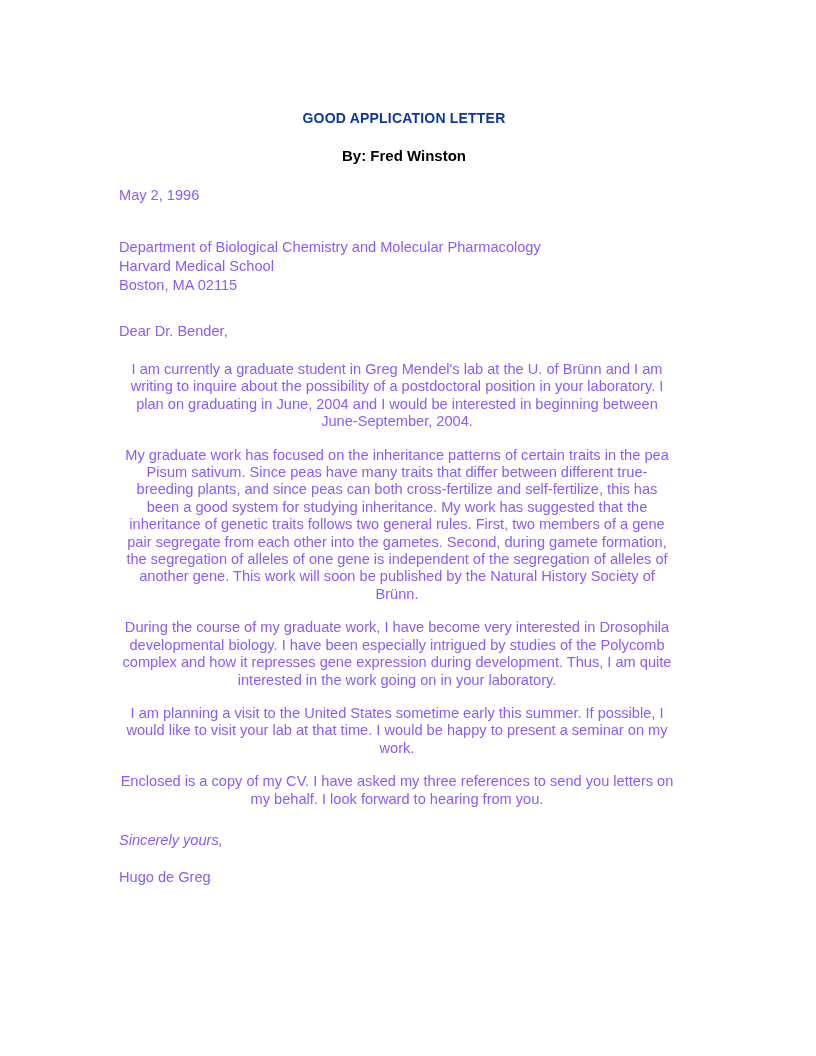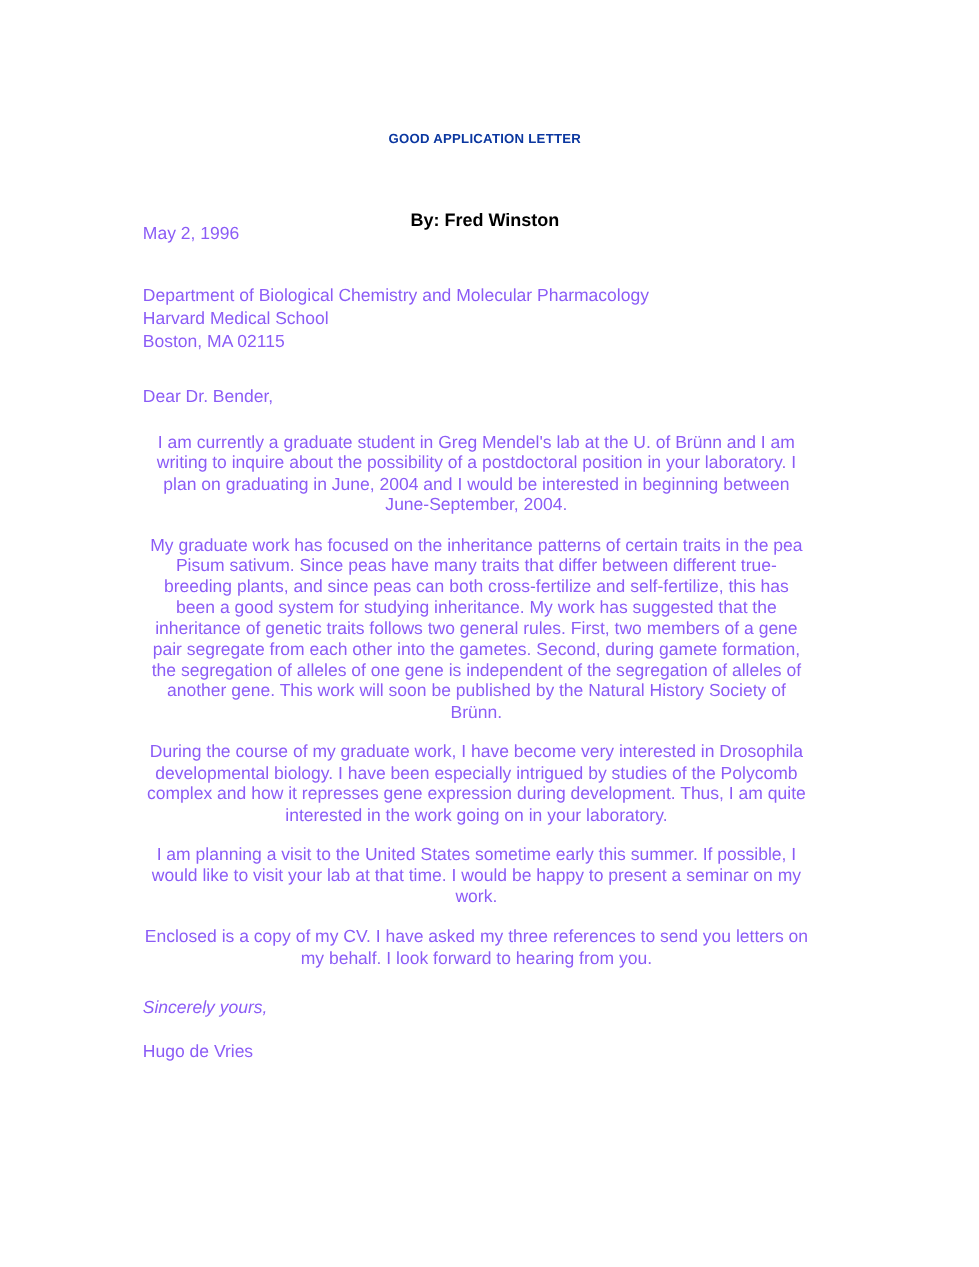--- a/index.html
+++ b/index.html
@@ -17,35 +17,34 @@
     font-family: "Liberation Sans", sans-serif;
     color: #000000;
     -webkit-font-smoothing: none;
   }
   .doc-title {
     position: absolute;
     left: 0;
     top: 110px;
     width: 808px;
     text-align: center;
-    font-size: 11px;
+    font-size: 14px;
     font-weight: bold;
     color: #0b37a0;
     letter-spacing: 0.2px;
   }
   .doc-byline {
     position: absolute;
     left: 0;
     top: 147px;
     width: 808px;
     text-align: center;
     font-size: 15px;
     font-weight: bold;
     color: #000000;
-    margin-top: 28px;
   }
   .letter-body {
     position: absolute;
     left: 119px;
     top: 186px;
     width: 556px;
     font-size: 14.6px;
     line-height: 19px;
     color: #8b5cf6;
   }
@@ -100,16 +99,16 @@
     <p class="para">My graduate work has focused on the inheritance patterns of certain traits in the pea Pisum sativum. Since peas have many traits that differ between different true-breeding plants, and since peas can both cross-fertilize and self-fertilize, this has been a good system for studying inheritance. My work has suggested that the inheritance of genetic traits follows two general rules. First, two members of a gene pair segregate from each other into the gametes. Second, during gamete formation, the segregation of alleles of one gene is independent of the segregation of alleles of another gene. This work will soon be published by the Natural History Society of Brünn.</p>
 
     <p class="para">During the course of my graduate work, I have become very interested in Drosophila developmental biology. I have been especially intrigued by studies of the Polycomb complex and how it represses gene expression during development. Thus, I am quite interested in the work going on in your laboratory.</p>
 
     <p class="para">I am planning a visit to the United States sometime early this summer. If possible, I would like to visit your lab at that time. I would be happy to present a seminar on my work.</p>
 
     <p class="para">Enclosed is a copy of my CV. I have asked my three references to send you letters on my behalf. I look forward to hearing from you.</p>
 
     <div class="closing">Sincerely yours,</div>
 
-    <div class="signature">Hugo de Vries</div>
+    <div class="signature">Hugo de Greg</div>
 
   </div>
 </div>
 
 </body></html>

